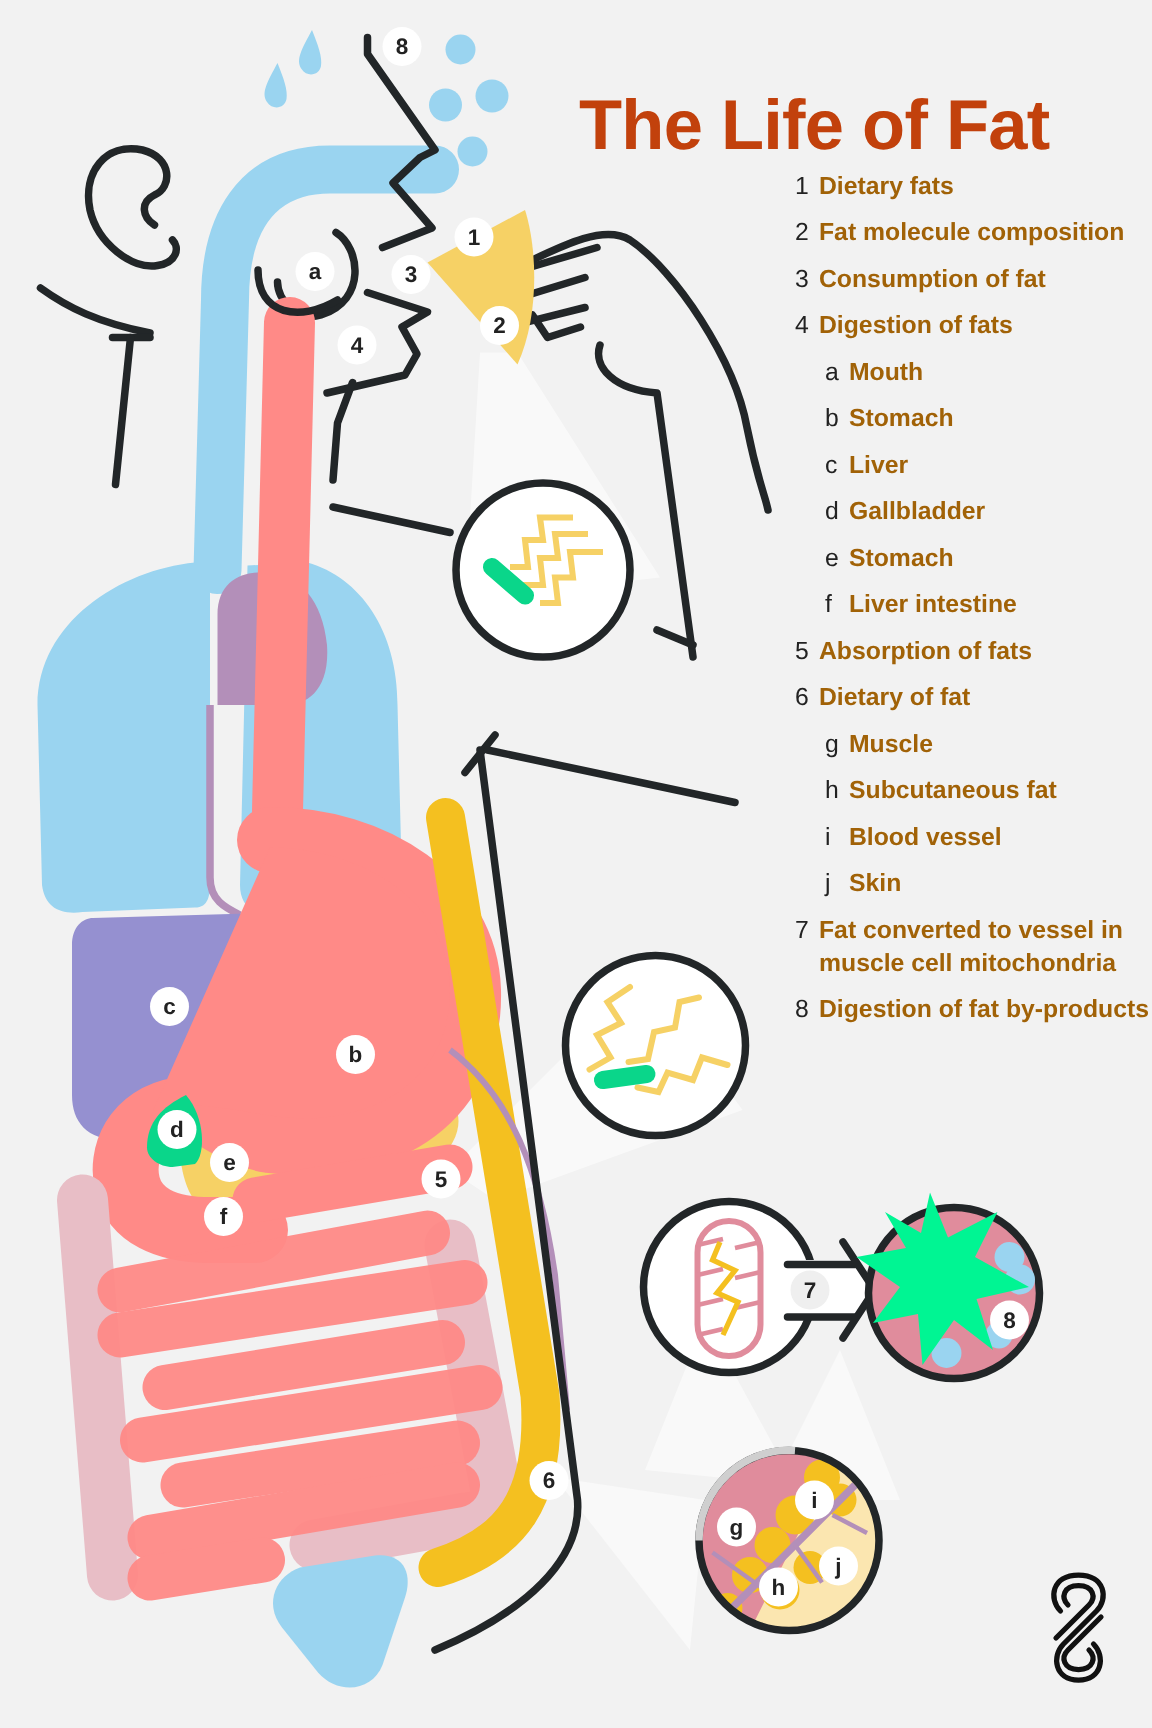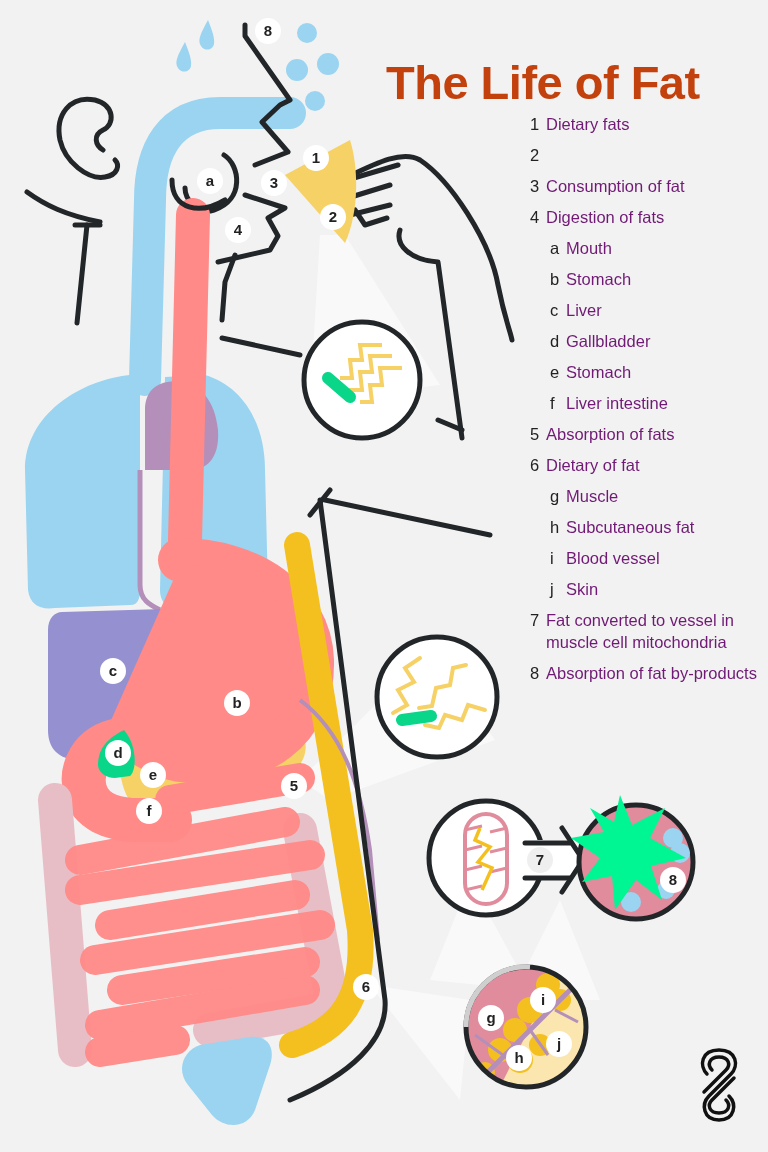--- a/index.html
+++ b/index.html
@@ -1,21 +1,21 @@
 <!DOCTYPE html>
 <html><head>
 <meta charset="utf-8">
 <style>
   html,body{margin:0;padding:0;background:#f2f2f2;}
   body{width:768px;height:1152px;position:relative;overflow:hidden;font-family:"Liberation Sans",sans-serif;}
   .title{position:absolute;left:386px;top:22px;font-size:47px;font-weight:700;color:#c2410c;letter-spacing:-0.5px;white-space:nowrap;margin-top:33px;}
   .legend{position:absolute;left:530px;top:113px;width:236px;}
   .li{display:flex;font-size:16.5px;line-height:22px;color:#222;margin-bottom:9px;}
   .li .k{font-weight:400;width:16px;flex:none;color:#222;}
-  .li .t{font-weight:400;color:#701a75;}
+  .li .t{font-weight:700;color:#a16207;}
   .li.sub{padding-left:20px;}
   .li.sub .k{width:16px;}
   svg.art{position:absolute;left:0;top:0;}
   .lbl{font-family:"Liberation Sans",sans-serif;font-weight:700;font-size:15px;fill:#222;}
   .logo{position:absolute;left:697px;top:1044px;width:44px;height:82px;}
 </style>
 </head>
 <body>
 
 <div class="title">The Life of Fat</div>
@@ -267,20 +267,21 @@
   </g>
 </svg>
 
 <div class="legend" id="legend">
     <div class="li">
       <span class="k">1</span>
       <span class="t">Dietary fats</span>
     </div>
     <div class="li">
       <span class="k">2</span>
+      <span class="t">Fat molecule composition</span>
     </div>
     <div class="li">
       <span class="k">3</span>
       <span class="t">Consumption of fat</span>
     </div>
     <div class="li">
       <span class="k">4</span>
       <span class="t">Digestion of fats</span>
     </div>
     <div class="li sub">
@@ -330,21 +331,21 @@
     <div class="li sub">
       <span class="k">j</span>
       <span class="t">Skin</span>
     </div>
     <div class="li">
       <span class="k">7</span>
       <span class="t">Fat converted to vessel in muscle cell mitochondria</span>
     </div>
     <div class="li">
       <span class="k">8</span>
-      <span class="t">Absorption of fat by-products</span>
+      <span class="t">Digestion of fat by-products</span>
     </div>
   </div>
 
 <svg class="logo" viewBox="0 0 44 82">
   <g fill="none" stroke="#111" stroke-width="3.5" stroke-linecap="round">
     <path d="M10,30 C2,22 4,6 22,6 C40,6 42,22 34,30 L12,52 C4,60 6,76 22,76 C38,76 40,60 32,52"></path>
     <path d="M15,26 C10,21 12,13 22,13 C32,13 34,21 29,26 L7,48"></path>
     <path d="M37,34 L15,56 C10,61 12,69 22,69 C32,69 34,61 29,56"></path>
   </g>
 </svg>

